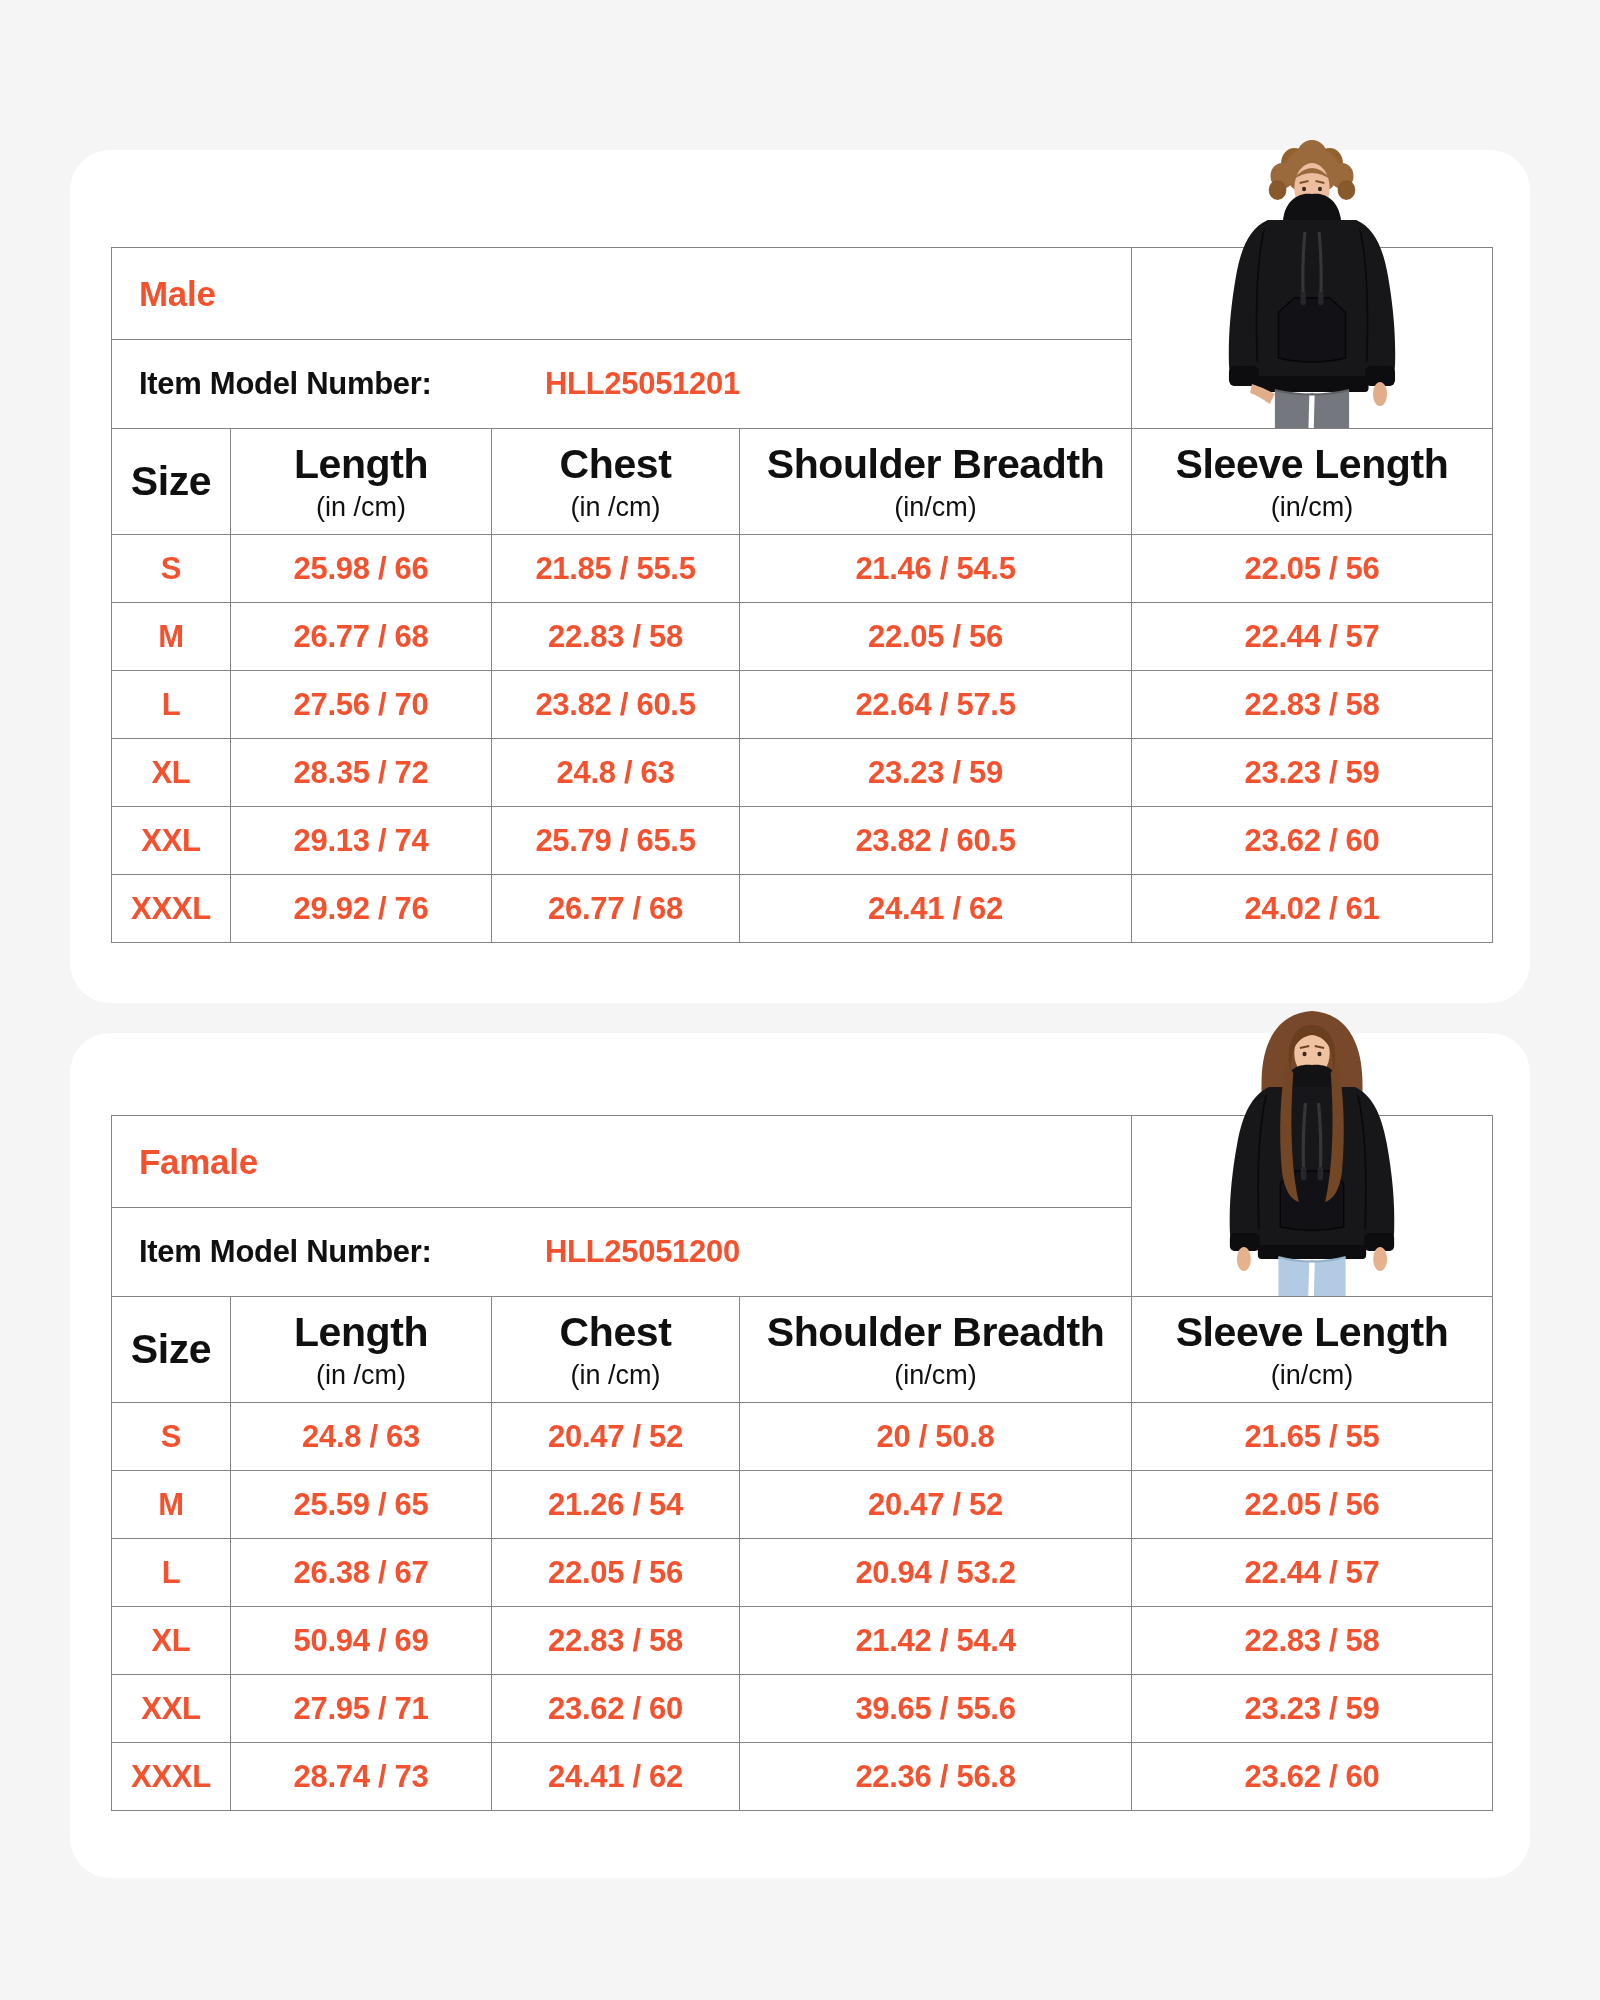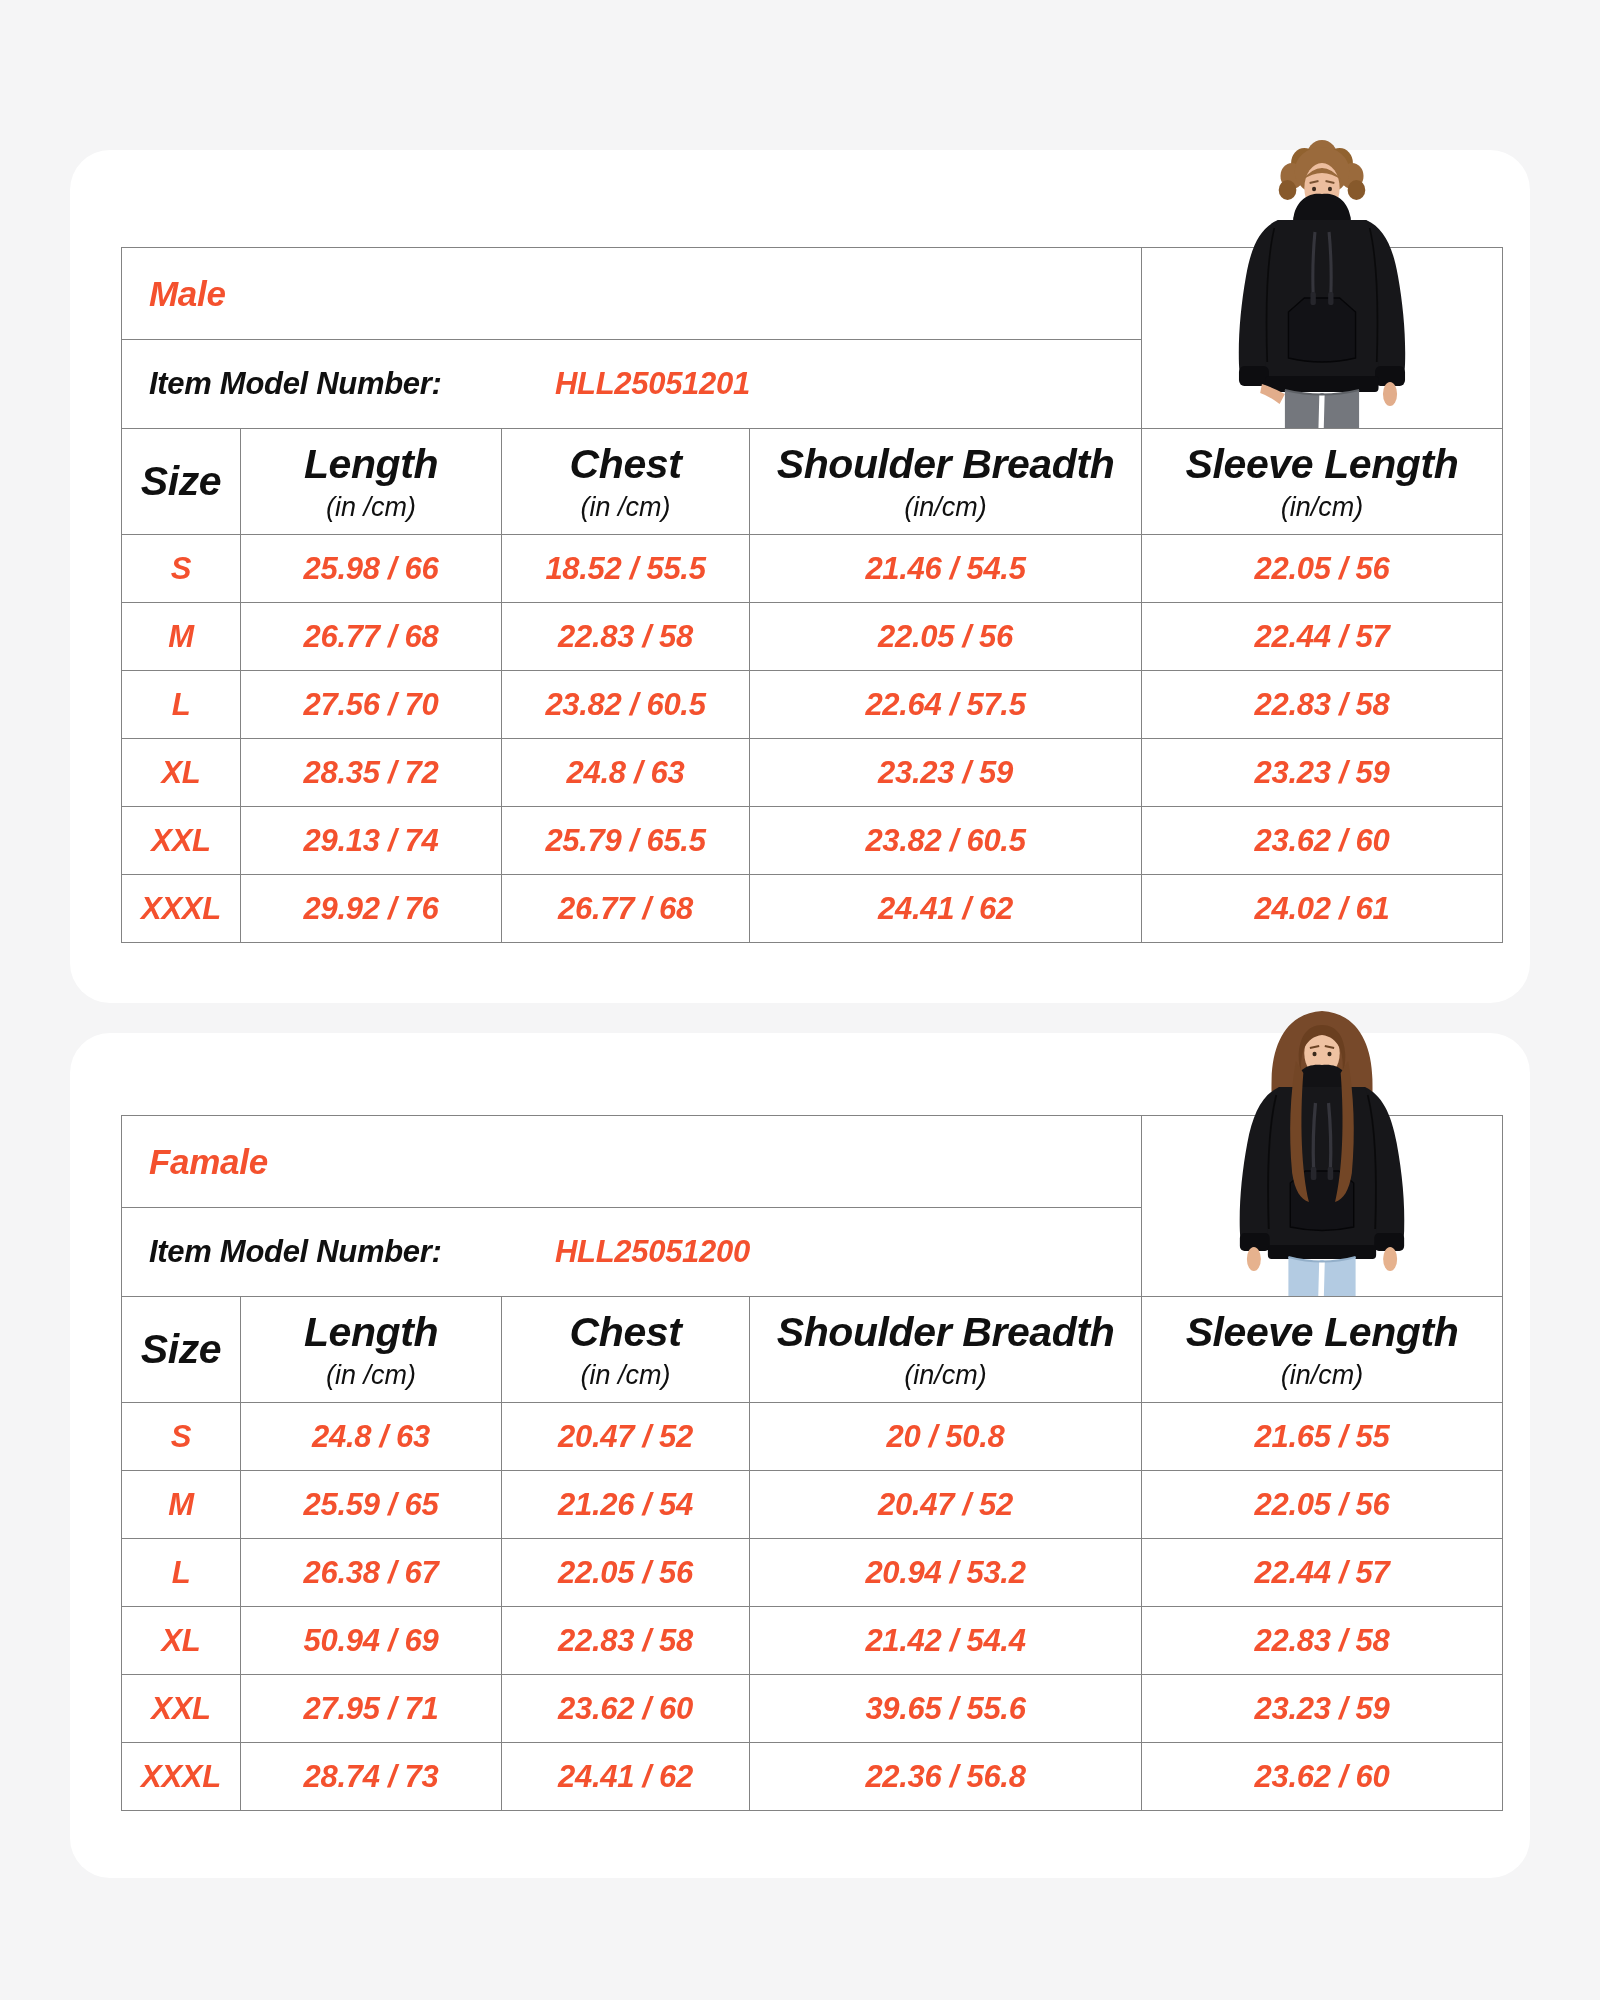--- a/index.html
+++ b/index.html
@@ -2,21 +2,21 @@
 <html><head>
 <meta charset="utf-8">
 <style>
   html,body{margin:0;padding:0;}
   body{font-family:"Liberation Sans",sans-serif;}
   .page{position:relative;width:1600px;height:2000px;background:#f5f5f6;overflow:hidden;}
   .card{position:absolute;left:70px;width:1460px;background:#ffffff;border-radius:40px;}
   #card-male{top:150px;height:853px;}
   #card-female{top:1033px;height:845px;}
 
-  table.size-table{position:absolute;left:121px;width:1381px;border-collapse:collapse;table-layout:fixed;background:transparent;font-style:italic;}
+  table.size-table{position:absolute;left:111px;width:1381px;border-collapse:collapse;table-layout:fixed;background:transparent;}
   #table-male{top:247px;}
   #table-female{top:1115px;}
   table.size-table td{border:1.5px solid #838383;padding:0;vertical-align:middle;}
 
   tr.row-title td{height:91px;}
   tr.row-model td{height:88px;}
   tr.row-header td{height:105px;}
   tr.row-data td{height:67px;}
 
   .cell-gender{font-size:35px;font-weight:700;color:#f4512e;padding-left:27px !important;letter-spacing:-0.3px;}
@@ -123,21 +123,21 @@
           <div class="h-unit">(in/cm)</div>
         </td>
         <td class="cell-header">
           <div class="h-name">Sleeve Length</div>
           <div class="h-unit">(in/cm)</div>
         </td>
       </tr>
       <tr class="row-data">
         <td class="cell-size">S</td>
         <td class="cell-val">25.98 / 66</td>
-        <td class="cell-val">18.52 / 55.5</td>
+        <td class="cell-val">21.85 / 55.5</td>
         <td class="cell-val">21.46 / 54.5</td>
         <td class="cell-val">22.05 / 56</td>
       </tr>
       <tr class="row-data">
         <td class="cell-size">M</td>
         <td class="cell-val">26.77 / 68</td>
         <td class="cell-val">22.83 / 58</td>
         <td class="cell-val">22.05 / 56</td>
         <td class="cell-val">22.44 / 57</td>
       </tr>

